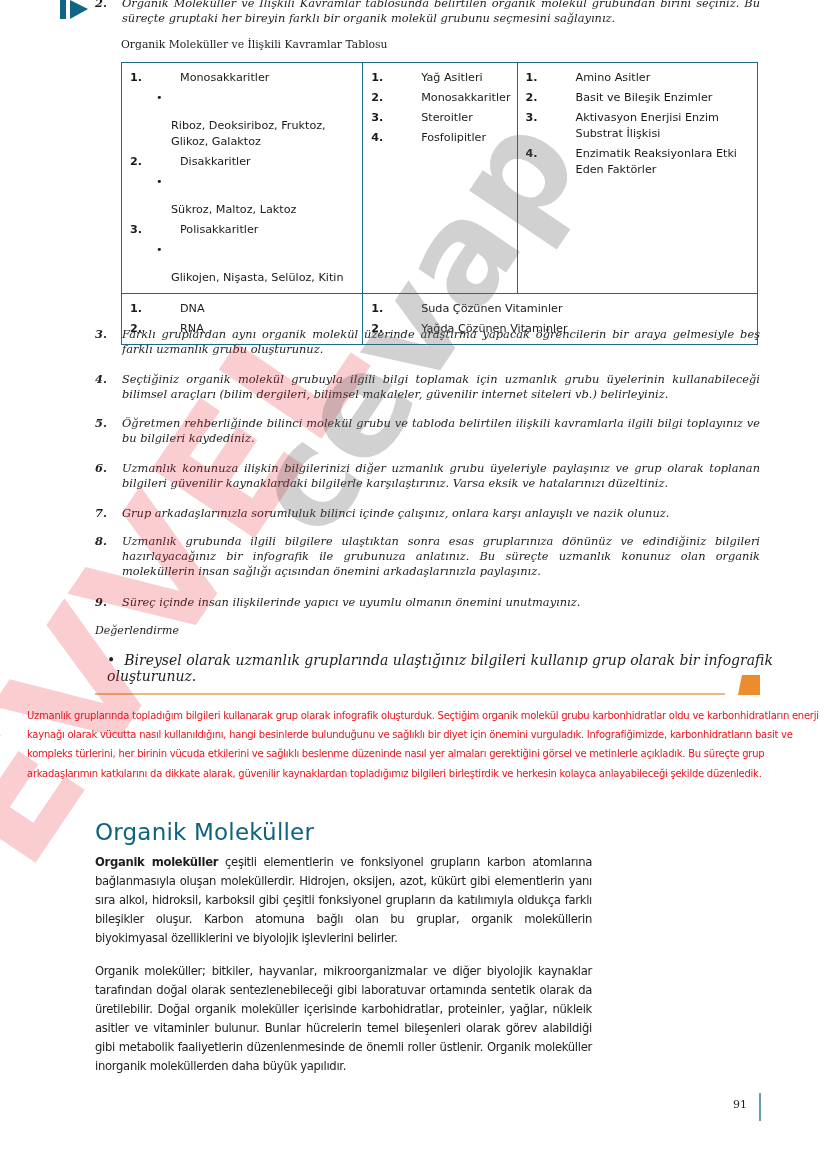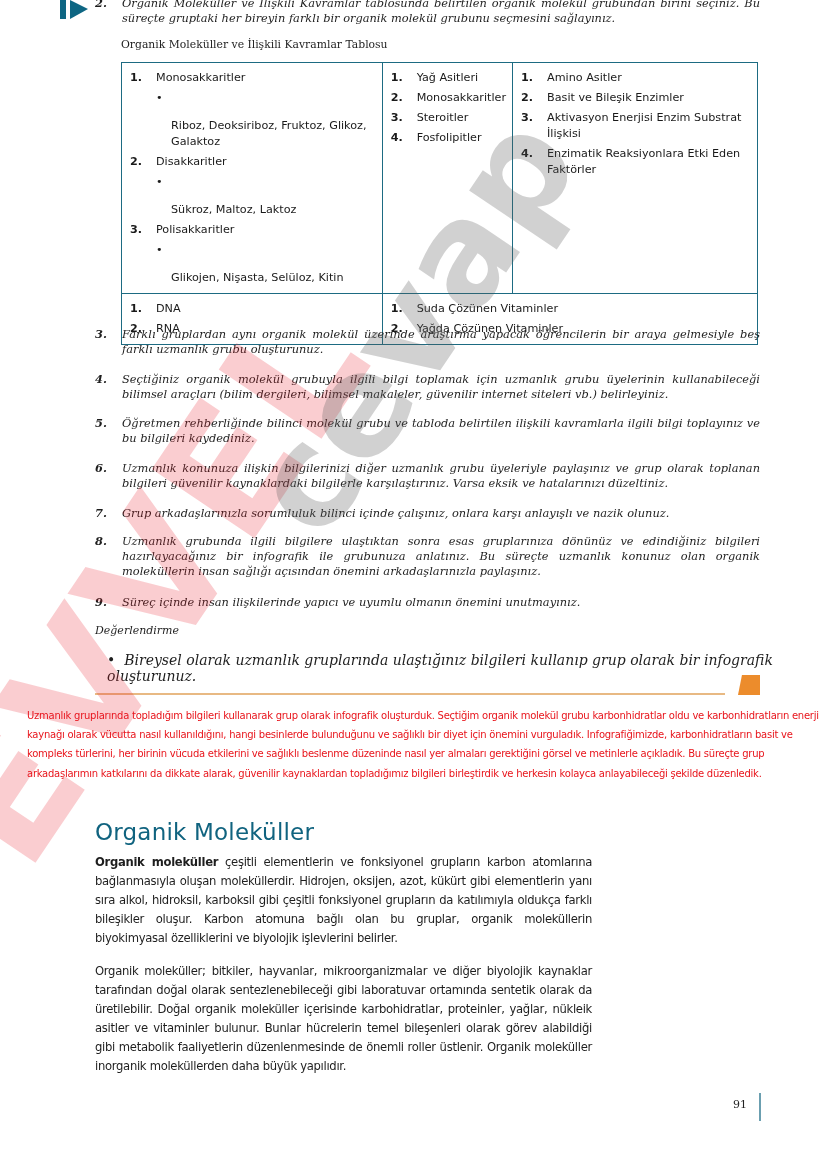--- a/index.html
+++ b/index.html
@@ -22,21 +22,21 @@
   
   table.kt {
     position:absolute; left:121px; top:62px; width:637px; border-collapse:collapse;
     font-family:"DejaVu Sans", sans-serif; font-size:11.2px; color:#1a1a1a;
   }
   table.kt td, table.kt th { border:1.5px solid #1d6b82; vertical-align:top; }
   table.kt th { background:#c9dbe4; font-weight:bold; height:26px; padding:0; font-size:11.6px; text-align:center; vertical-align:middle; }
   table.kt td { padding:5px 6px 5px 8px; }
   .ol-item { display:flex; line-height:20px; }
   .ol-item .n { font-weight:bold; width:26px; flex:none; }
-  .ol-item .t { flex:1; line-height:16px; padding:2px 0; }
+  .ol-item .t { flex:1; line-height:16px; padding:2px 0;margin-left:24px; }
   .bl-item { display:flex; padding-left:26px; }
   .bl-item .b { width:15px; flex:none; line-height:16px; padding:2px 0; }
   .bl-item .t { flex:1; line-height:16px; padding:2px 0;margin-top:28px; }
 
   .eval-title { left:95px; top:624px; font-family:"DejaVu Serif", serif; font-style:italic; font-weight:normal; font-size:11px; color:#1e1e1e; }
   .eval-bullet { left:107px; top:652px; font-family:"DejaVu Serif", serif; font-style:italic; font-size:14px; color:#1e1e1e; }
 
   .rule { left:95px; top:693px; width:630px; height:2px; background:#e8b983; }
   .orange-tab { left:738px; top:675px; width:22px; height:20px; background:#ec8c2c; clip-path:polygon(18% 0,100% 0,100% 100%,0 100%); }
 

